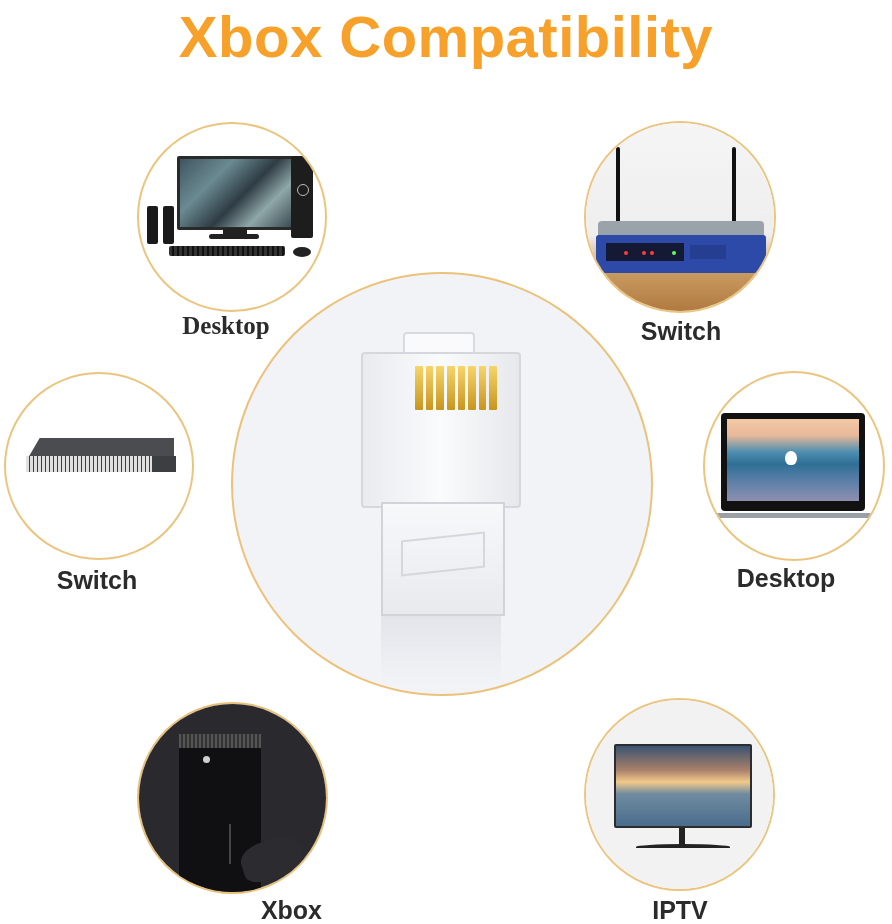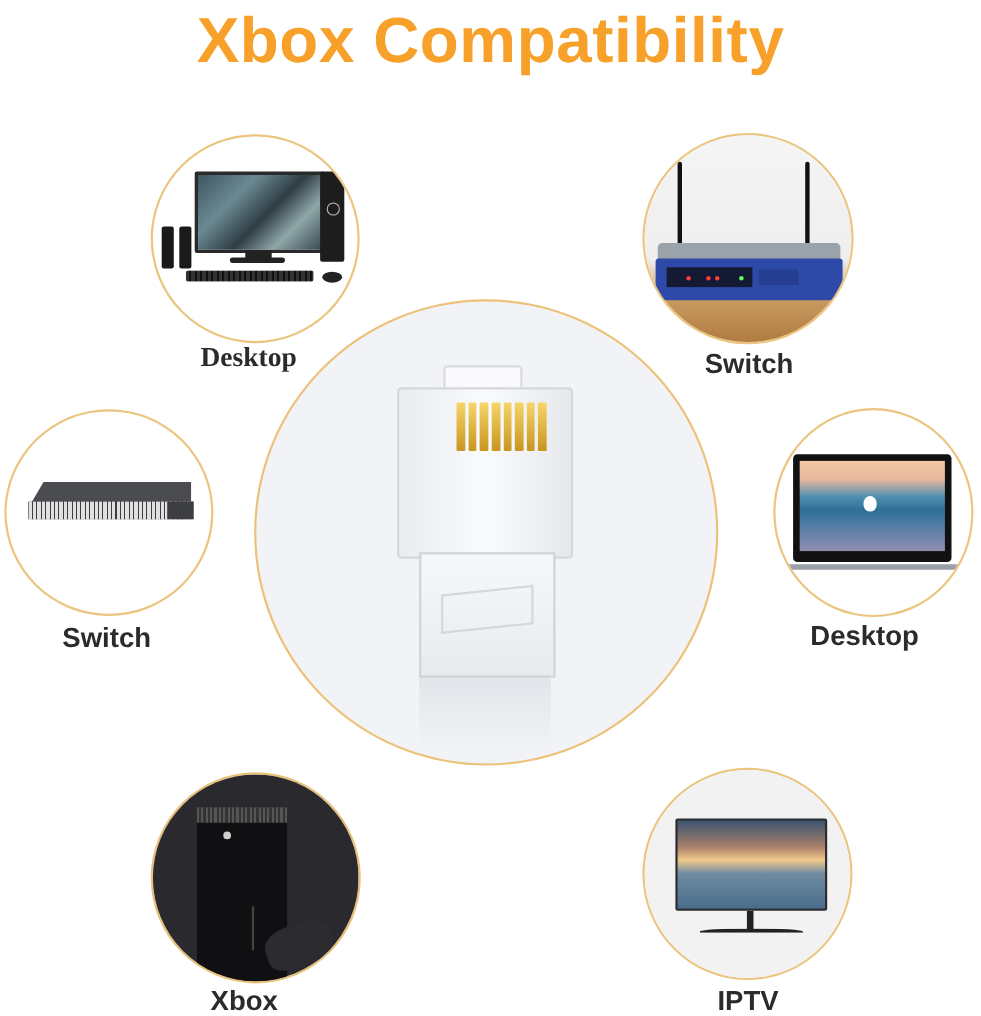--- a/index.html
+++ b/index.html
@@ -149,21 +149,21 @@
 <div class="label" style="left:686px; top:564px;">Desktop</div>
 
 <div class="circle" style="left:137px; top:702px; width:191px; height:192px; border-color:#e8c07a;">
   <div class="xbox-bg"></div>
   <div class="xbox-top"></div>
   <div class="xbox-body"></div>
   <div class="xbox-logo"></div>
   <div class="xbox-slot"></div>
   <div class="controller"></div>
 </div>
-<div class="label" style="left:122px; top:896px;">Xbox</div>
+<div class="label" style="left:122px; top:896px;text-align:right;">Xbox</div>
 
 <div class="circle" style="left:584px; top:698px; width:191px; height:193px;">
   <div class="tv-bg"></div>
   <div class="tv-screen"></div>
   <div class="tv-display"></div>
   <div class="tv-neck"></div>
   <div class="tv-foot"></div>
 </div>
 <div class="label" style="left:580px; top:896px;">IPTV</div>
 

